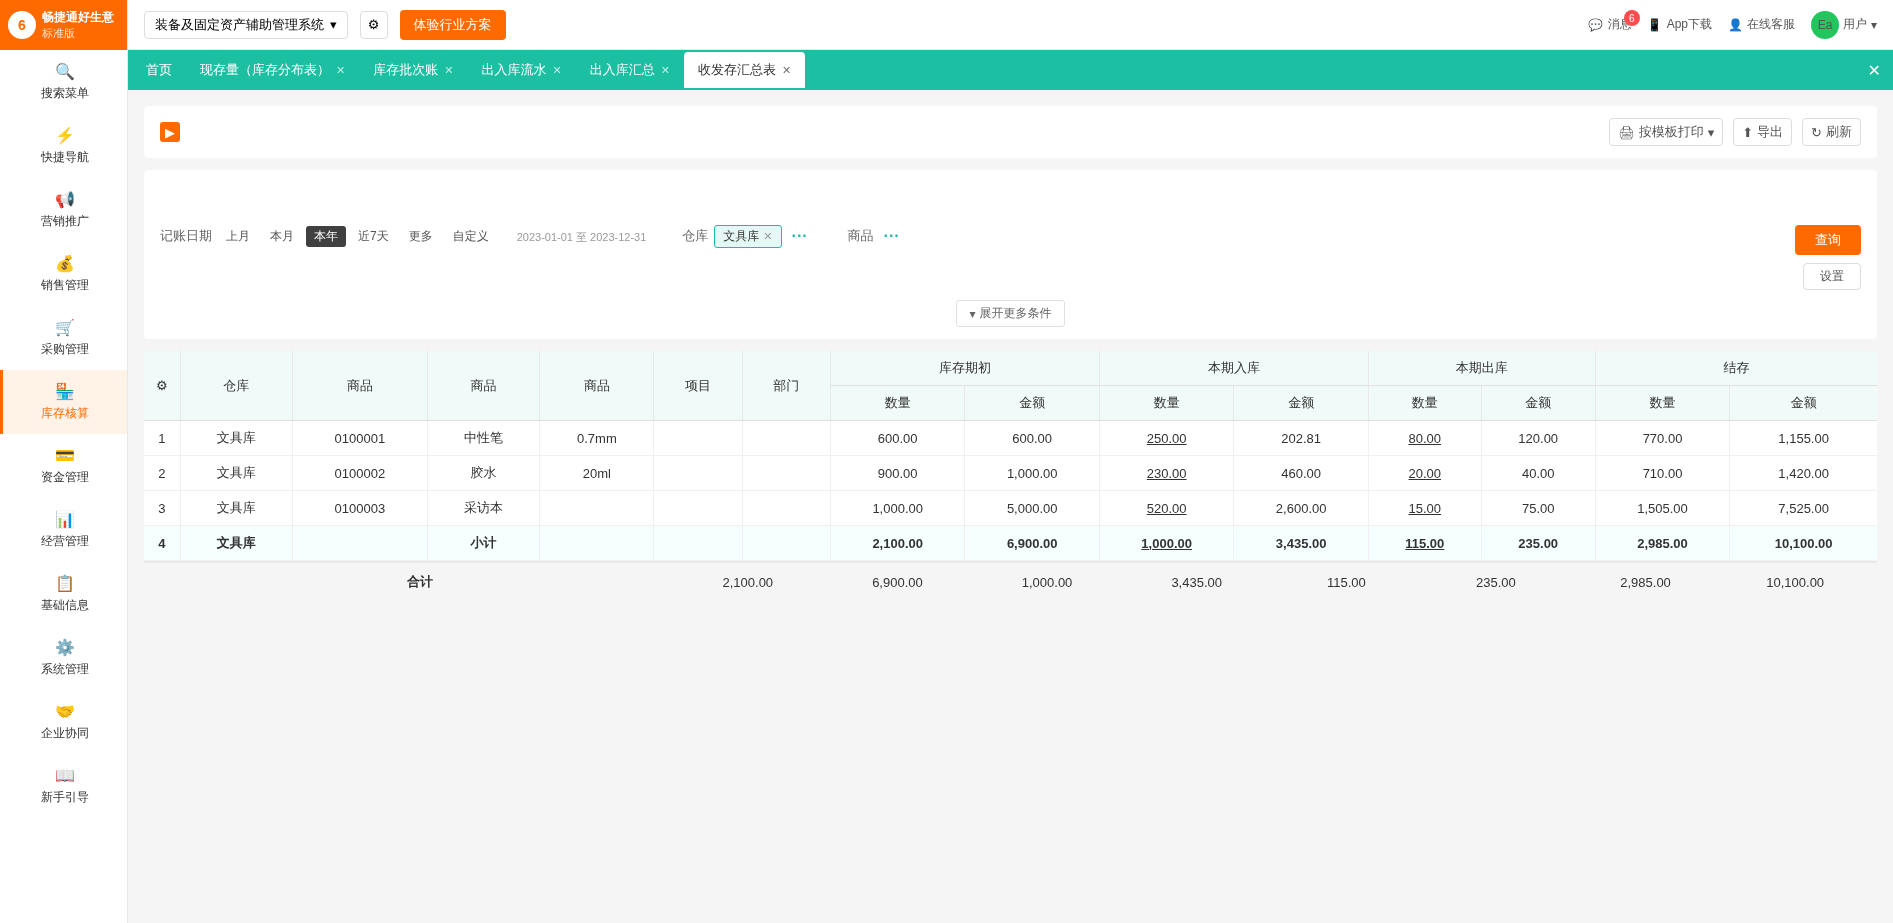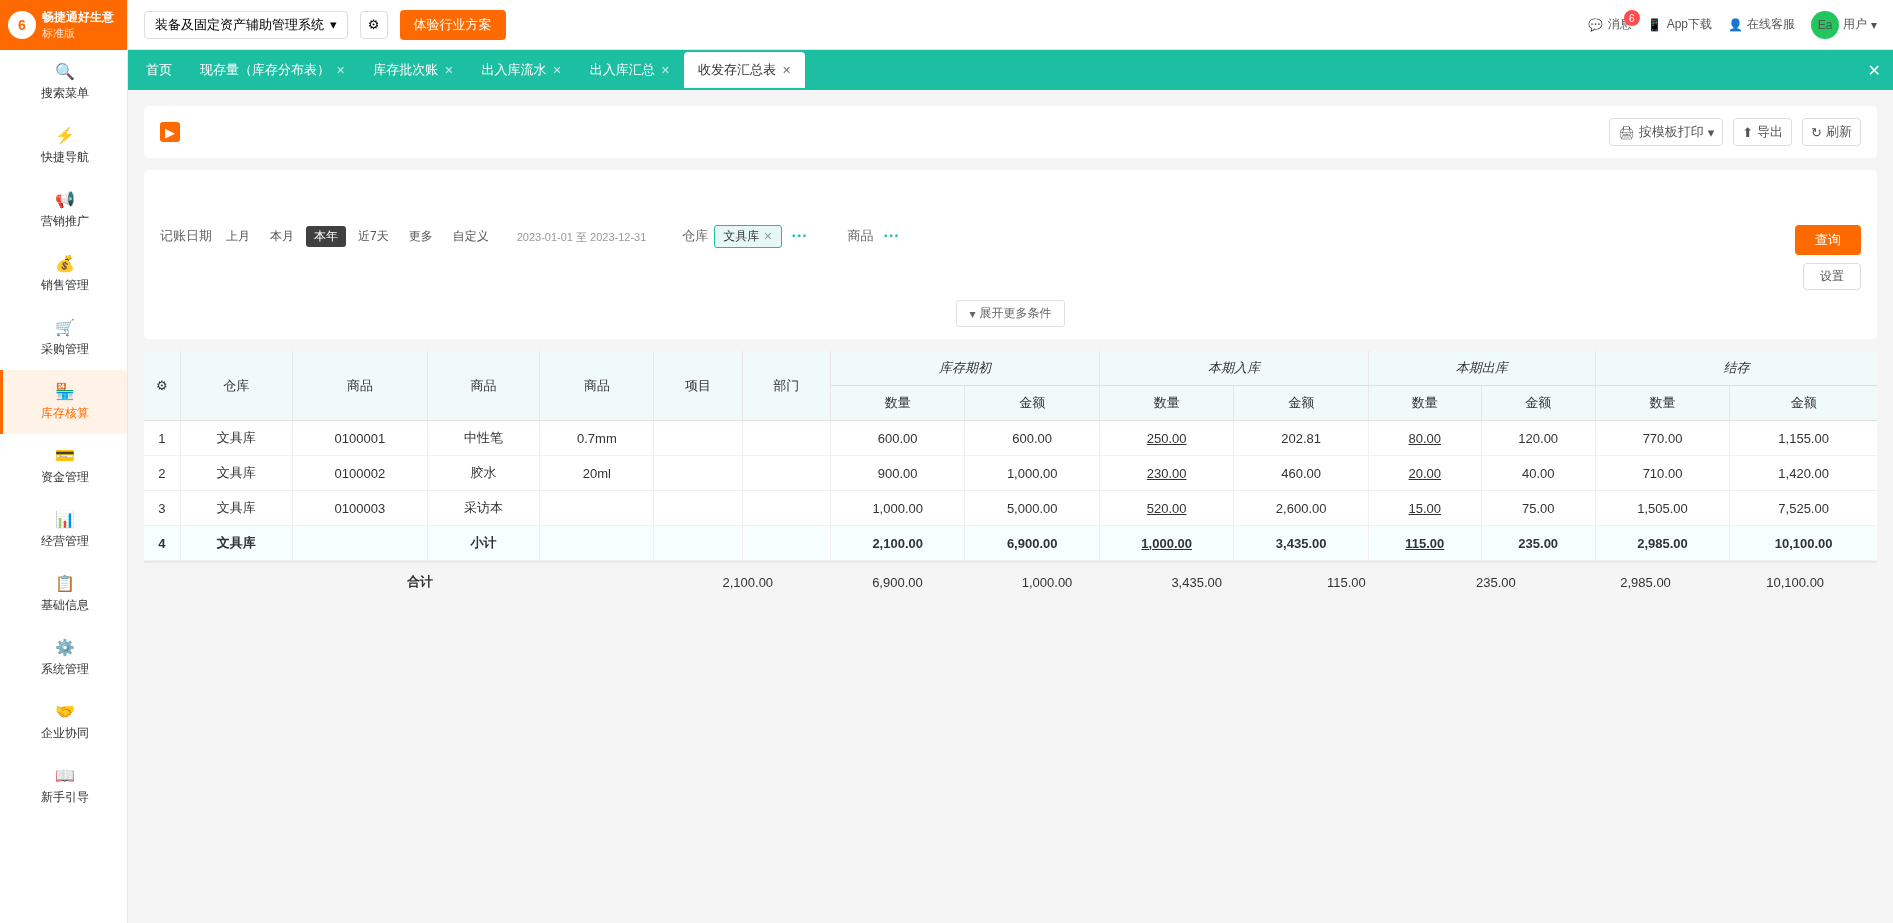--- a/index.html
+++ b/index.html
@@ -62,21 +62,21 @@
     table { width: 100%; border-collapse: collapse; font-size: 13px; }
     thead tr { background: #f0faf8; }
     thead th { padding: 8px 10px; text-align: center; color: #333; font-weight: 500; border-bottom: 1px solid #e0e0e0; border-right: 1px solid #e8e8e8; white-space: nowrap; }
     thead th:last-child { border-right: none; }
     tbody tr { border-bottom: 1px solid #f0f0f0; }
     tbody tr.subtotal { background: #f5fffe; font-weight: bold; }
     tbody td { padding: 8px 10px; text-align: center; color: #333; border-right: 1px solid #f0f0f0; white-space: nowrap; }
     tbody td:last-child { border-right: none; }
     .underline { text-decoration: underline; cursor: pointer; color: #333; }
     .settings-col { width: 36px; }
-    .th-group { text-align: center; font-style: italic; }
+    .th-group { text-align: center; }
 
     
     .footer-bar { background: #f5f5f5; border-top: 2px solid #e8e8e8; padding: 10px 16px; display: flex; align-items: center; gap: 18px; font-size: 13px; color: #333; font-weight: 500; position: sticky; bottom: 0; }
     .footer-label { color: #333; font-weight: bold; }
     .footer-val { padding: 0 10px; text-align: center; flex: 1; }
     .query-btn { background: #ff6a00; color: #fff; border: none; border-radius: 4px; padding: 6px 20px; font-size: 13px; cursor: pointer; white-space: nowrap; margin-top: 43px; }
     .set-btn { background: #fff; color: #555; border: 1px solid #ddd; border-radius: 4px; padding: 4px 16px; font-size: 12px; cursor: pointer; white-space: nowrap; text-align: center; }
   </style>
 </head>
 <body>

